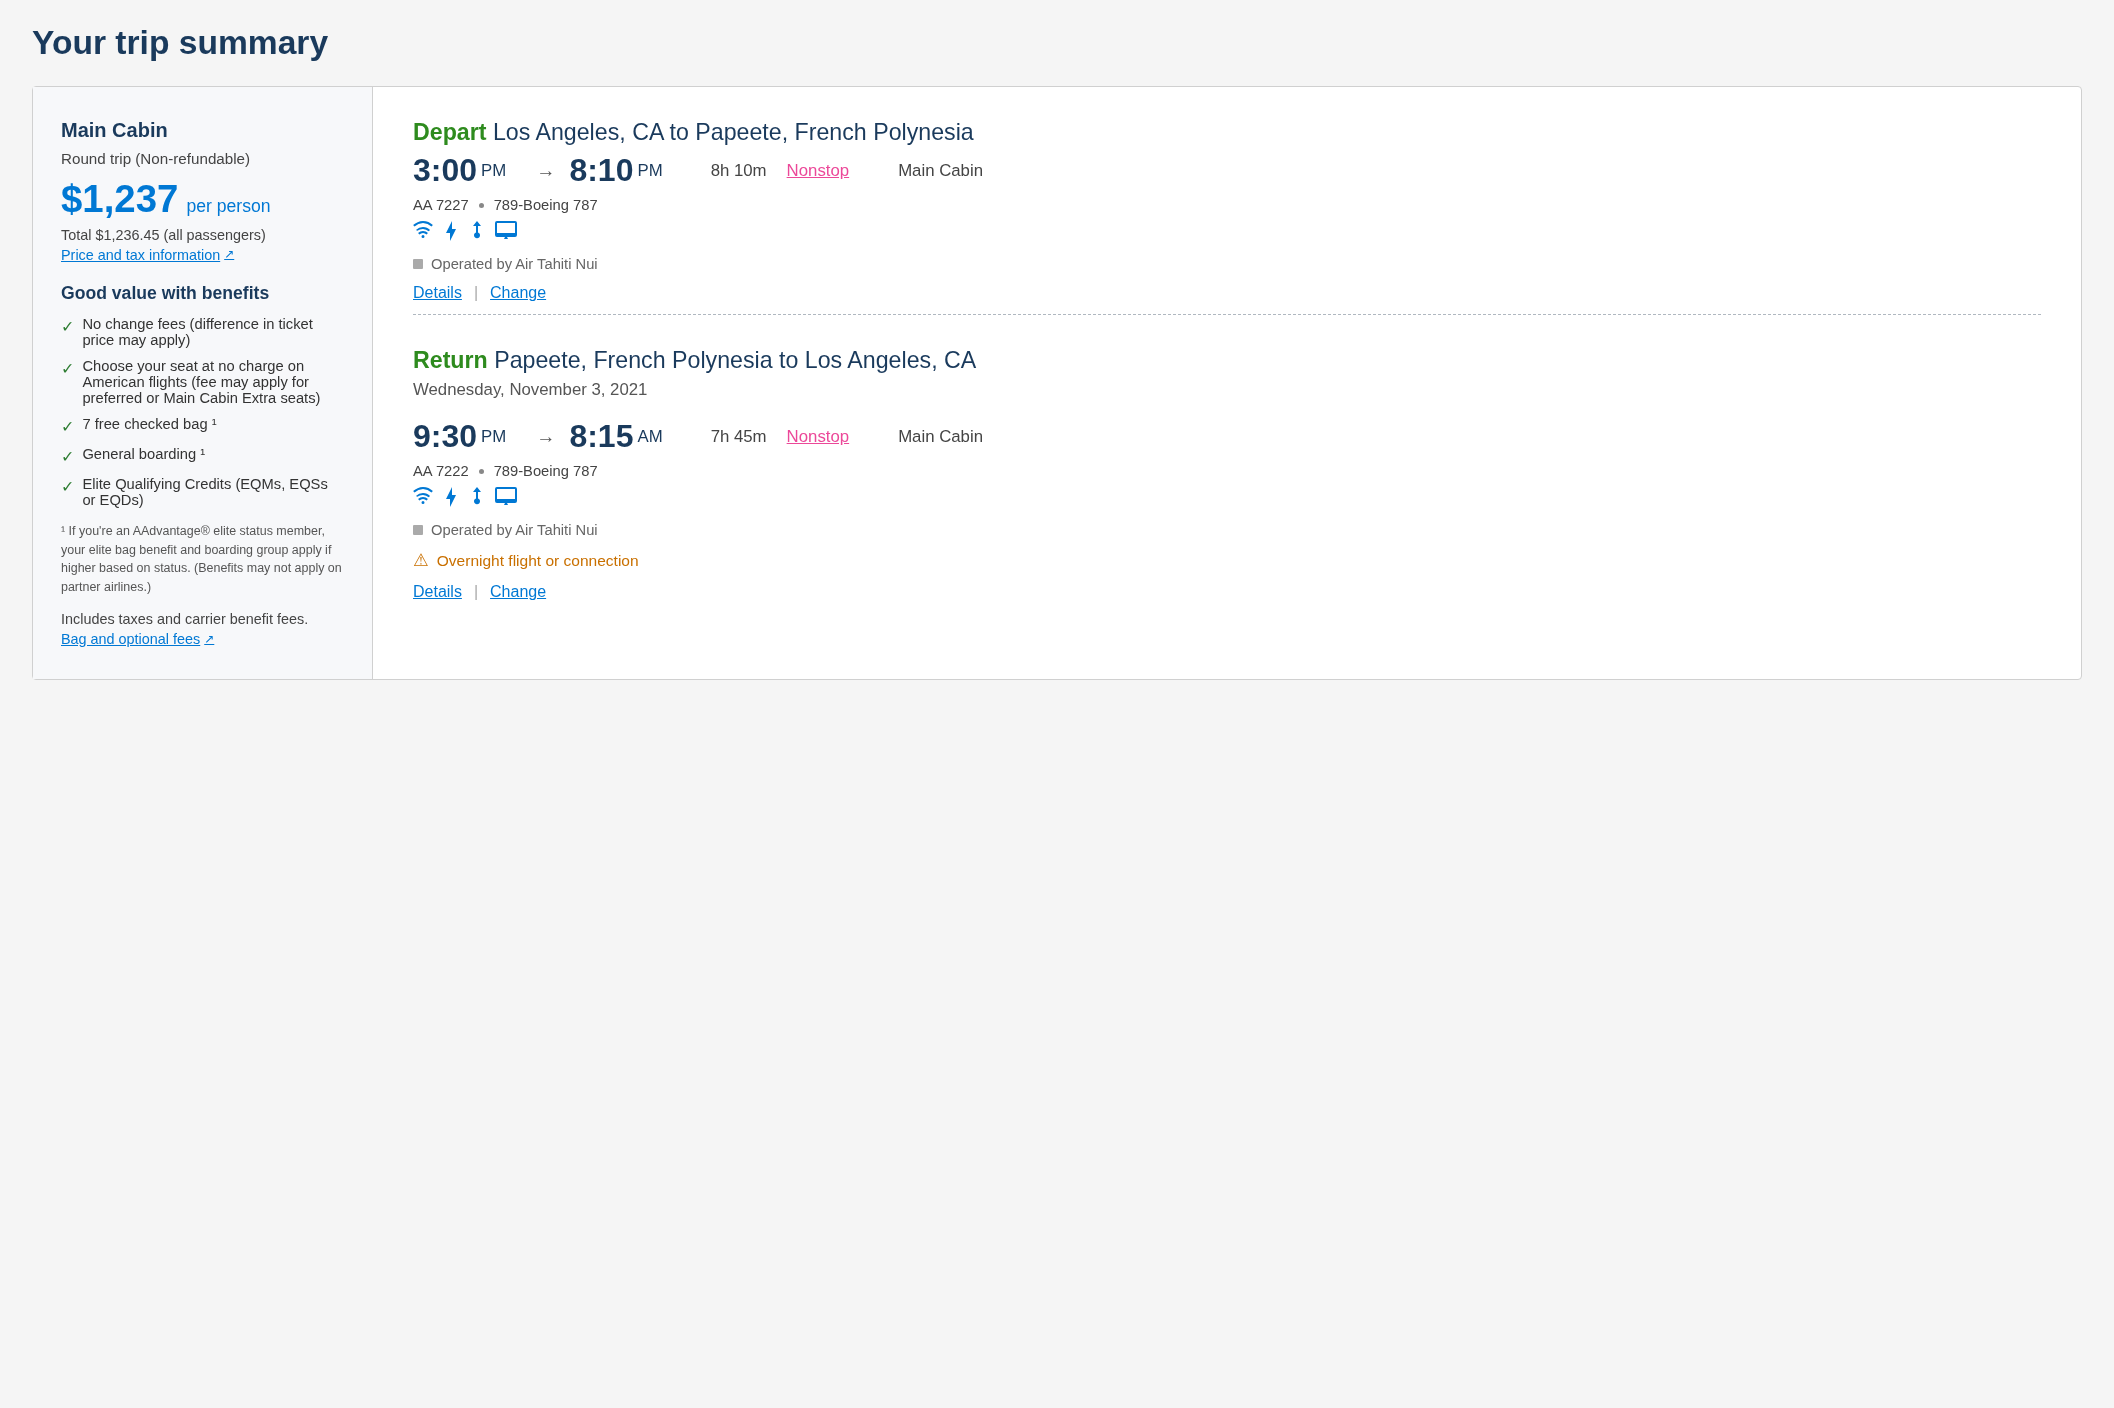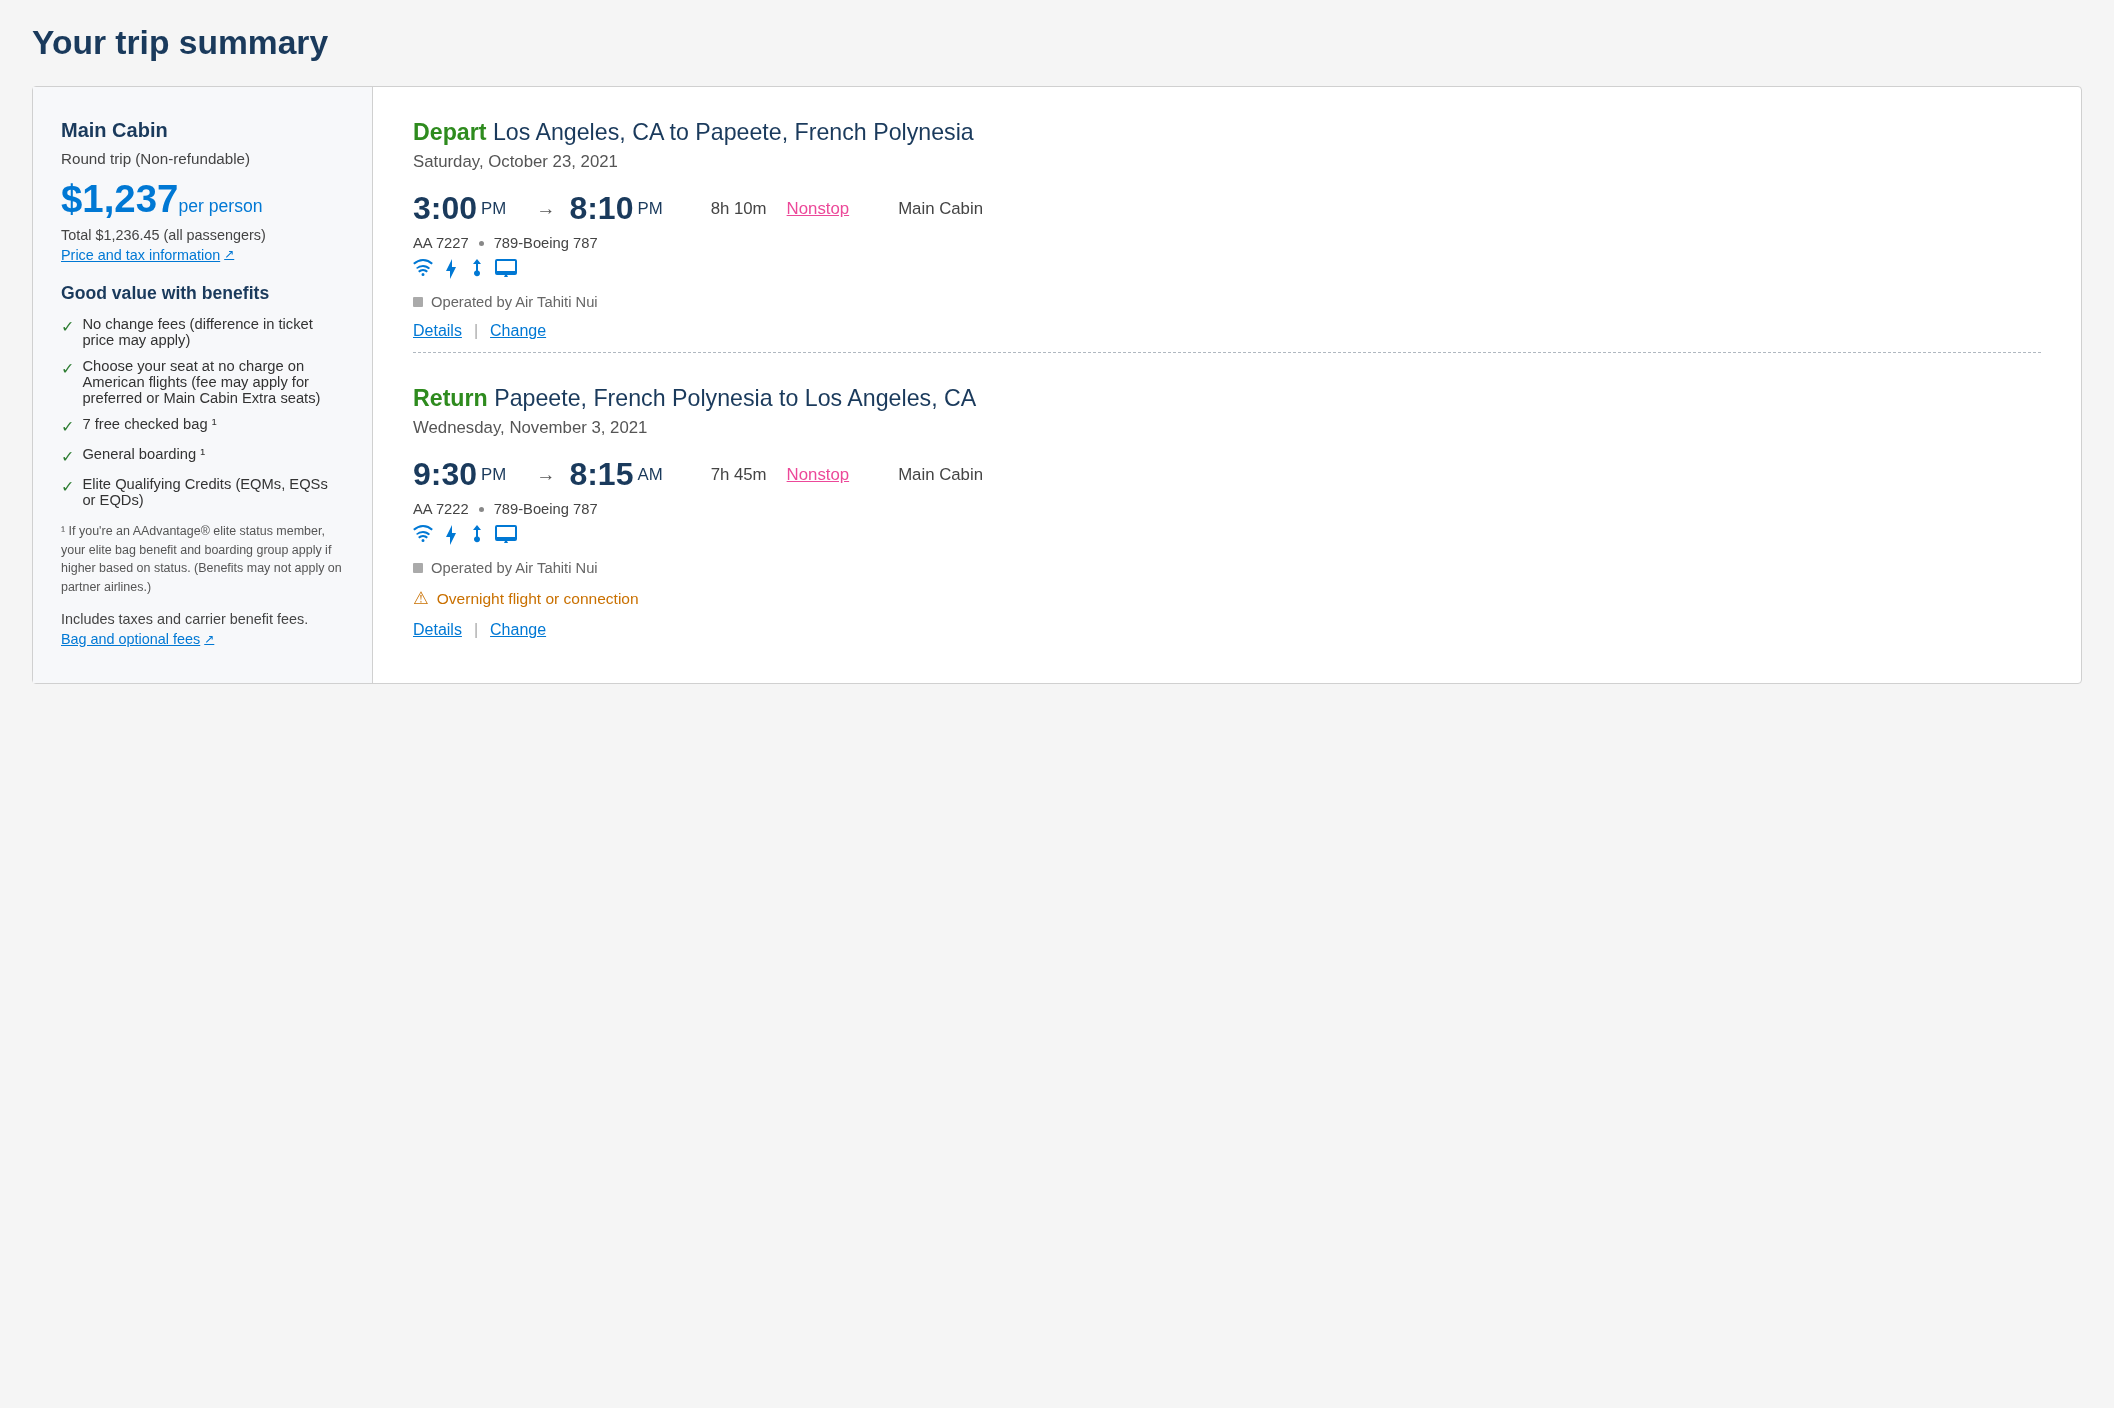--- a/index.html
+++ b/index.html
@@ -40,21 +40,21 @@
       margin-bottom: 8px;
     }
     .trip-type {
       font-size: 0.95rem;
       color: #444;
       margin-bottom: 10px;
     }
     .price-row {
       display: flex;
       align-items: baseline;
-      gap: 0;
+      gap: 8px;
       margin-bottom: 6px;
     }
     .price-amount {
       font-size: 2.4rem;
       font-weight: 700;
       color: #0078d4;
     }
     .price-per-person {
       font-size: 1.1rem;
       color: #0078d4;
@@ -305,21 +305,20 @@
     </div>
   </div>
 
   <div class="right-panel">
 
     <div class="flight-section">
       <div class="flight-heading">
         <span class="label-green">Depart</span>
         <span> </span><span>Los Angeles, CA to Papeete, French Polynesia</span>
       </div>
-      <div class="flight-date">Saturday, October 23, 2021</div>
 
       <div class="flight-times-row">
         <span class="depart-time">3:00</span>
         <span class="time-ampm">PM</span>
         <span class="arrow">→</span>
         <span class="arrive-time">8:10</span>
         <span class="time-ampm">PM</span>
         <span class="duration">8h 10m</span>
         <span class="nonstop">Nonstop</span>
         <span class="cabin-label">Main Cabin</span>

